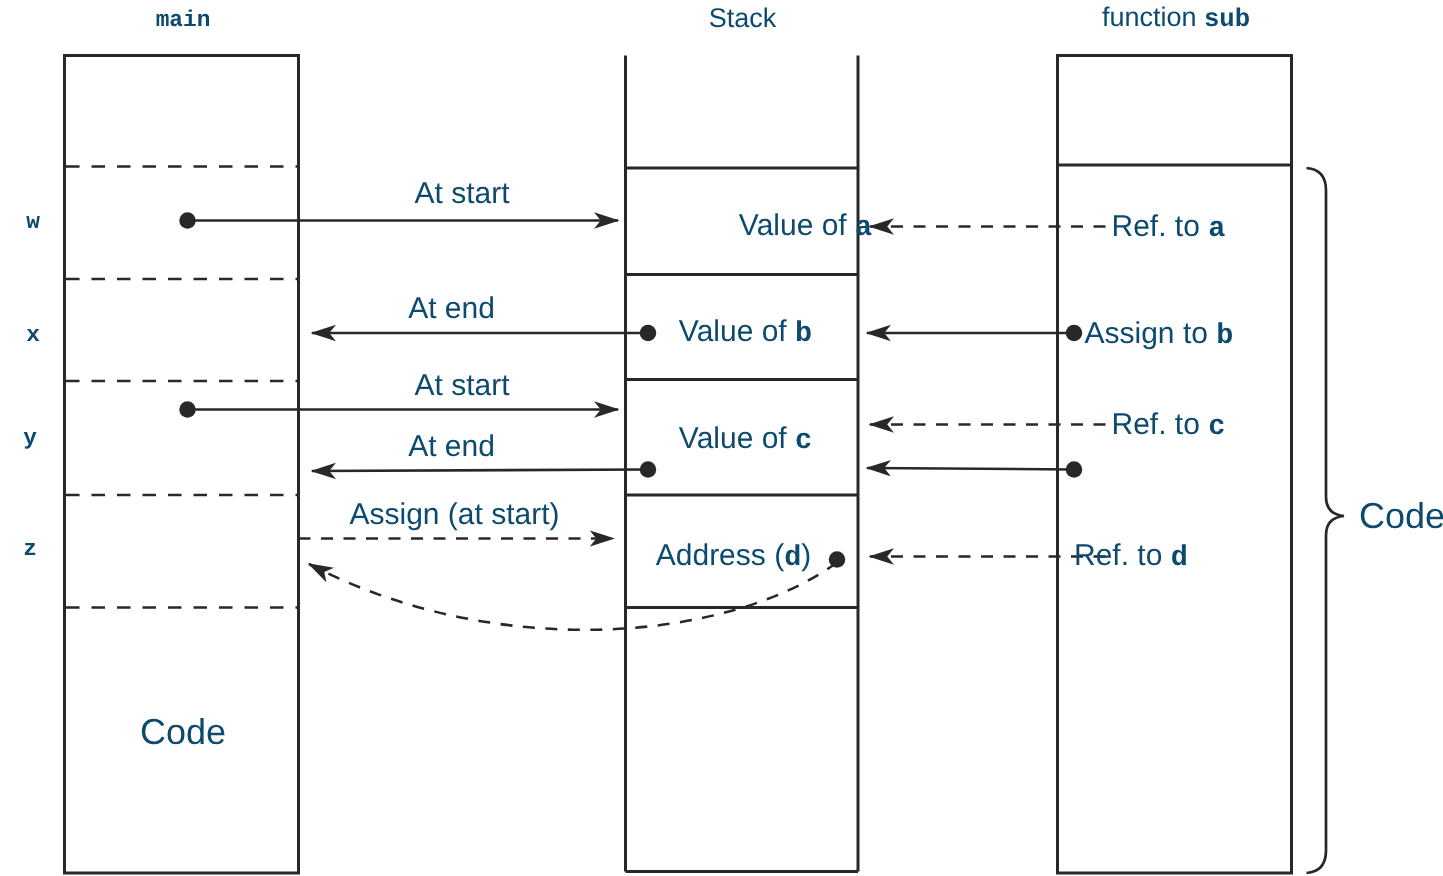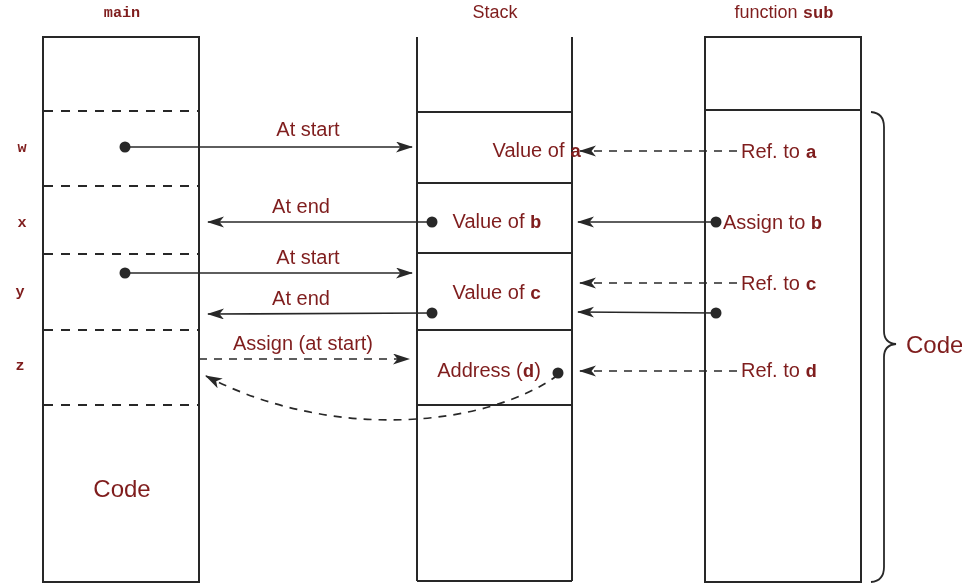--- a/index.html
+++ b/index.html
@@ -11,21 +11,21 @@
     font-family: "Liberation Sans", sans-serif;
     color: #1b1b1b;
     overflow: hidden;
   }
   svg.layer { position: absolute; left: 0; top: 0; }
   .lbl {
     position: absolute;
     white-space: nowrap;
     font-size: 20px;
     line-height: 22px;
-    color: #7f1d1d;
+    color: #0c4a6e;
   }
   .center  { transform: translate(-50%, -50%); }
   .vcenter { transform: translateY(-50%); }
   .title   { font-size: 18px; }
   .code    { font-size: 24px; }
   .varlbl  { font-size: 19px; }
   .mono {
     font-family: "Liberation Mono", "DejaVu Sans Mono", monospace;
     font-weight: 700;
     font-size: 0.95em;
@@ -114,17 +114,17 @@
   <div class="lbl center" style="left:303px; top:343px;">Assign (at start)</div>
 
   <div class="lbl center" style="left:497px; top:151px;margin-left:40px;"><span>Value of </span><span class="mono">a</span><span></span></div>
   <div class="lbl center" style="left:497px; top:222px;text-align:center;"><span>Value of </span><span class="mono">b</span><span></span></div>
   <div class="lbl center" style="left:497px; top:293px;"><span>Value of </span><span class="mono">c</span><span></span></div>
   <div class="lbl center" style="left:489px; top:371px;"><span>Address (</span><span class="mono">d</span><span>)</span></div>
 
   <div class="lbl vcenter" style="left:741px; top:152px;"><span>Ref. to </span><span class="mono">a</span></div>
   <div class="lbl vcenter" style="left:723px; top:223px;"><span>Assign to </span><span class="mono">b</span></div>
   <div class="lbl vcenter" style="left:741px; top:284px;"><span>Ref. to </span><span class="mono">c</span></div>
-  <div class="lbl vcenter" style="left:741px; top:371px;"><span>Ref. to </span><span class="mono">d</span></div>
+  <div class="lbl vcenter" style="left:716px; top:371px;"><span>Ref. to </span><span class="mono">d</span></div>
 
   <div class="lbl vcenter code" style="left:906px; top:345px;">Code</div>
 
 </div>
 
 </body></html>

